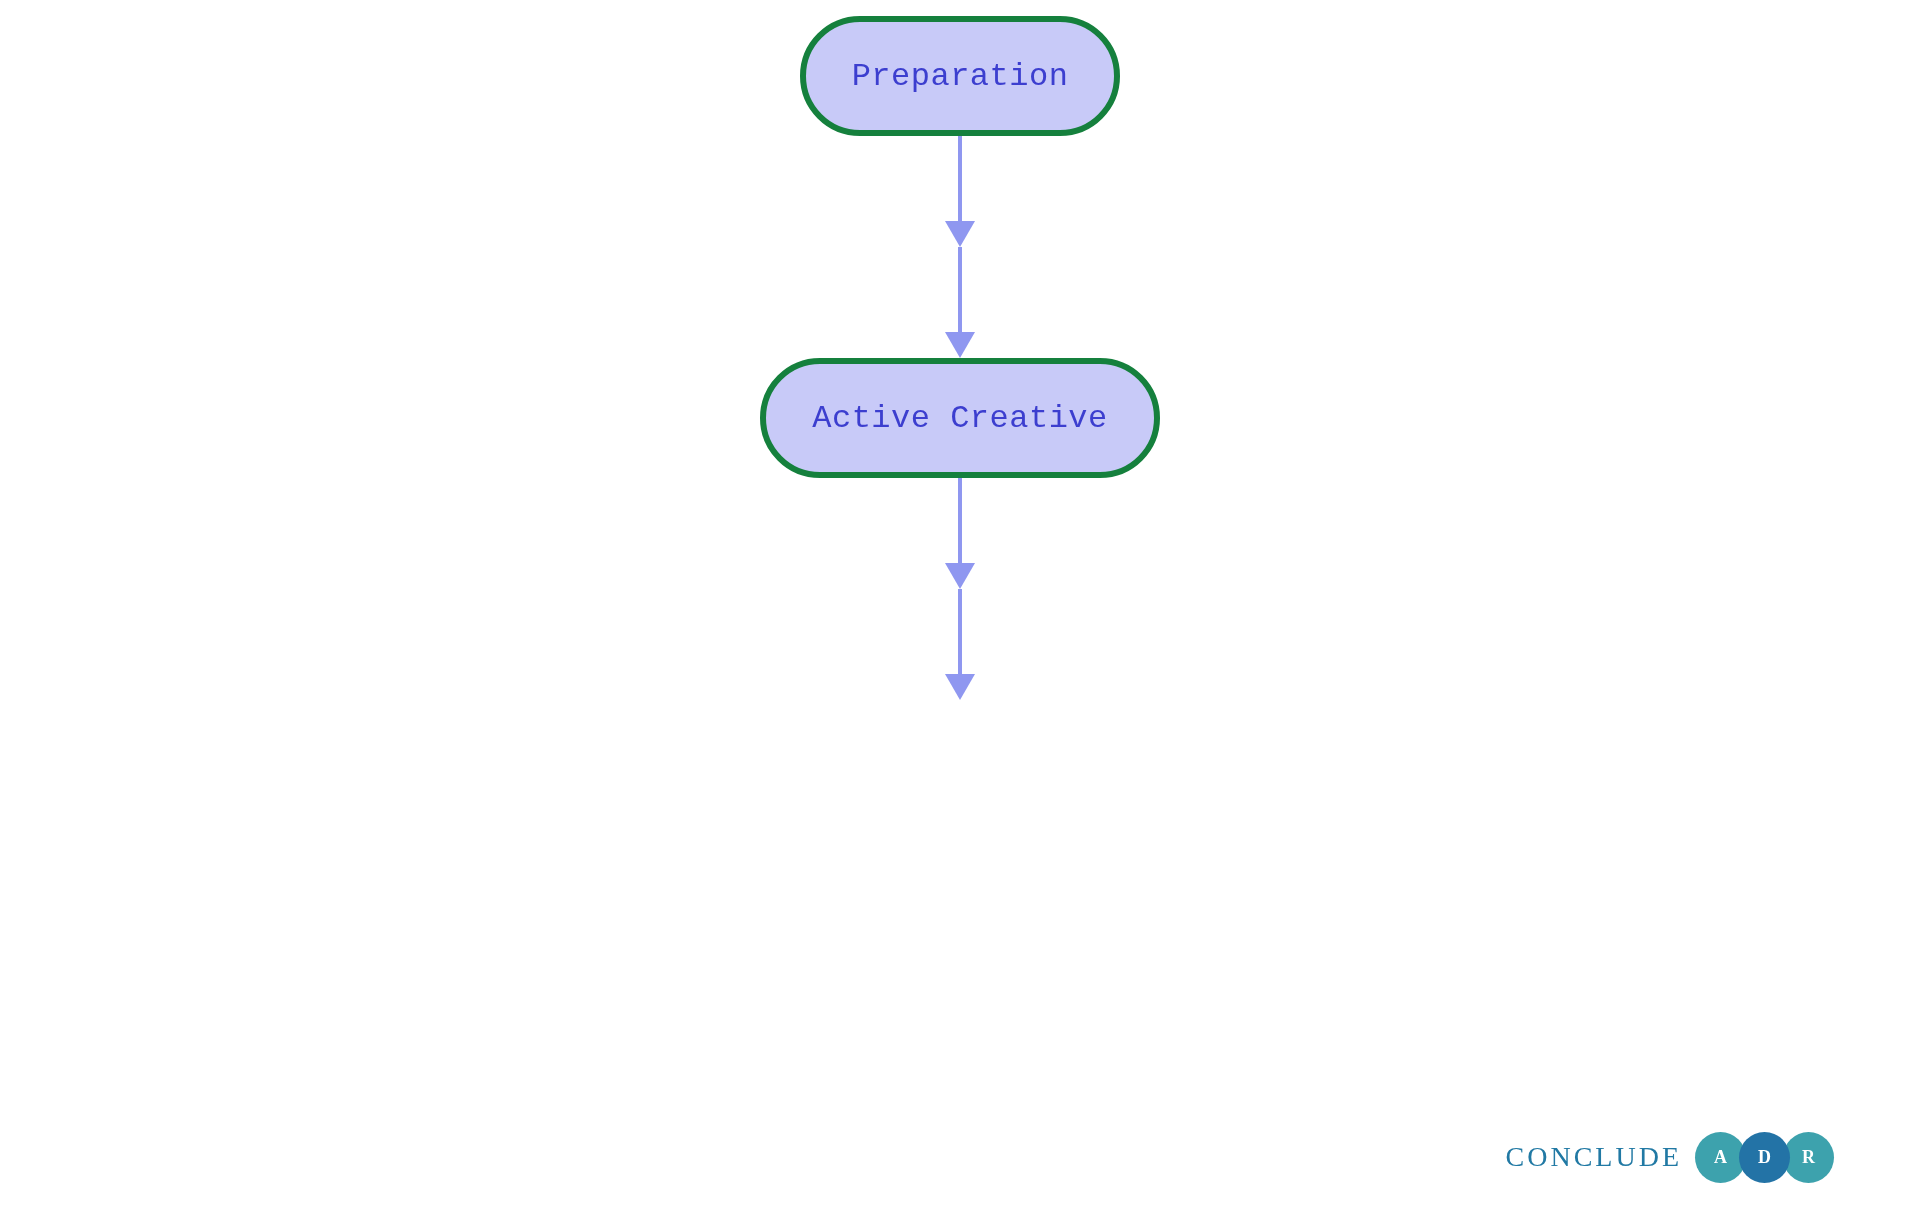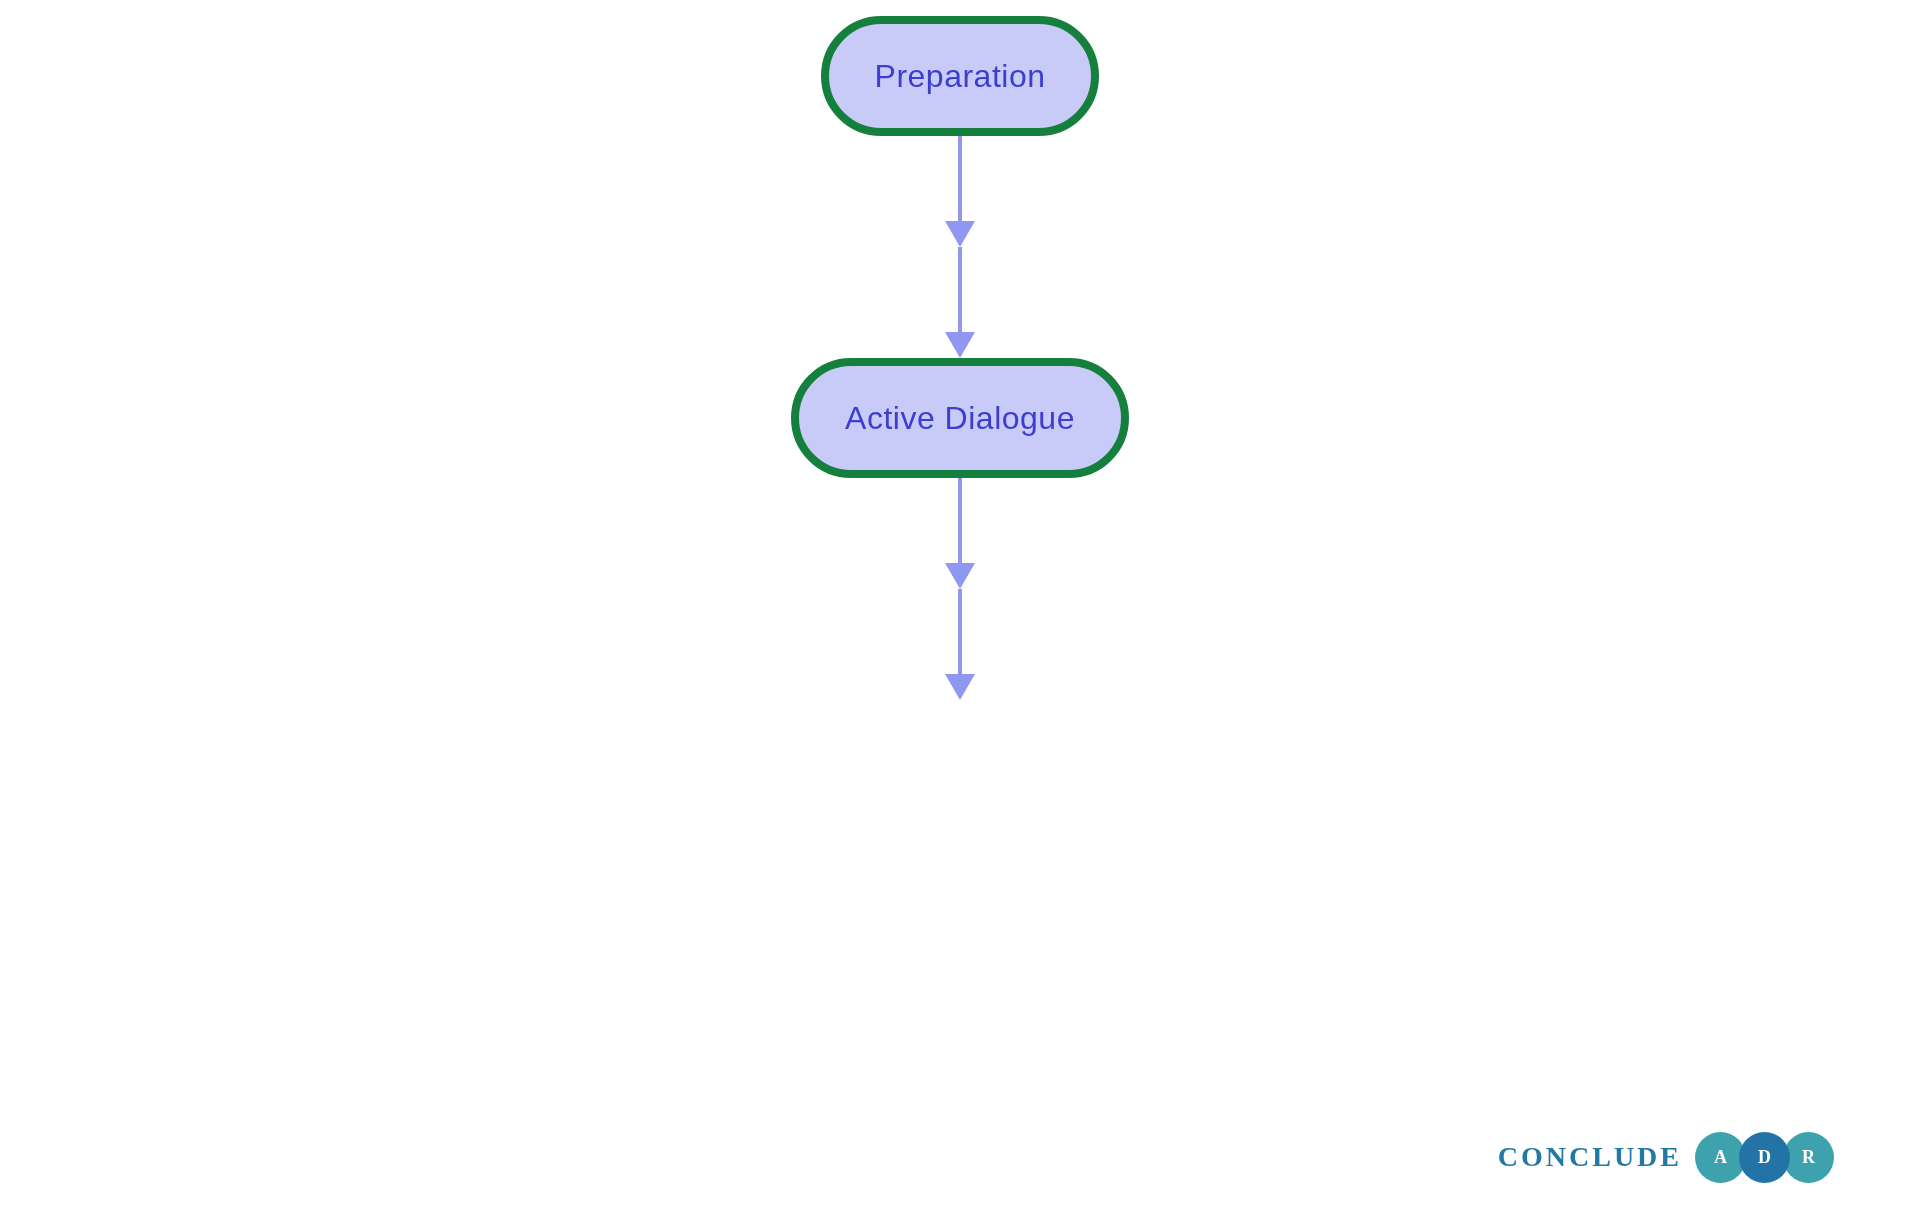--- a/index.html
+++ b/index.html
@@ -29,29 +29,30 @@
     flex-direction: column;
     align-items: center;
   }
 
   .node {
     height: 120px;
     min-width: 240px;
     padding: 0 46px;
     border-radius: 60px;
     background: #c8caf8;
-    border: 8px solid #15803d;
+    border: 6px solid #15803d;
     color: #3c3ecf;
     font-size: 32px;
     font-weight: 400;
     letter-spacing: 0.5px;
     display: flex;
     align-items: center;
     justify-content: flex-end;
     white-space: nowrap;
+    font-family: Liberation Mono, monospace;
   }
 
   .arrow {
     position: relative;
     width: 32px;
     height: 111px;
     flex: 0 0 auto;
   }
 
   .arrow .shaft {
@@ -82,21 +83,21 @@
     top: 1131px;
     right: 86px;
     height: 52px;
     display: flex;
     align-items: center;
     gap: 13px;
   }
 
   .wordmark {
     font-family: "Liberation Serif", serif;
-    font-weight: 700;
+    font-weight: 400;
     font-size: 28px;
     letter-spacing: 3px;
     color: #2179a4;
     line-height: 1;
   }
 
   .badges {
     display: flex;
     align-items: center;
   }
@@ -137,21 +138,21 @@
       <div class="head"></div>
     </div>
 
 
     <div class="arrow">
       <div class="shaft"></div>
       <div class="head"></div>
     </div>
 
     <div class="node">
-      <span>Active Dialogue</span>
+      <span>Active Creative</span>
     </div>
 
     <div class="arrow">
       <div class="shaft"></div>
       <div class="head"></div>
     </div>
 
 
     <div class="arrow">
       <div class="shaft"></div>

